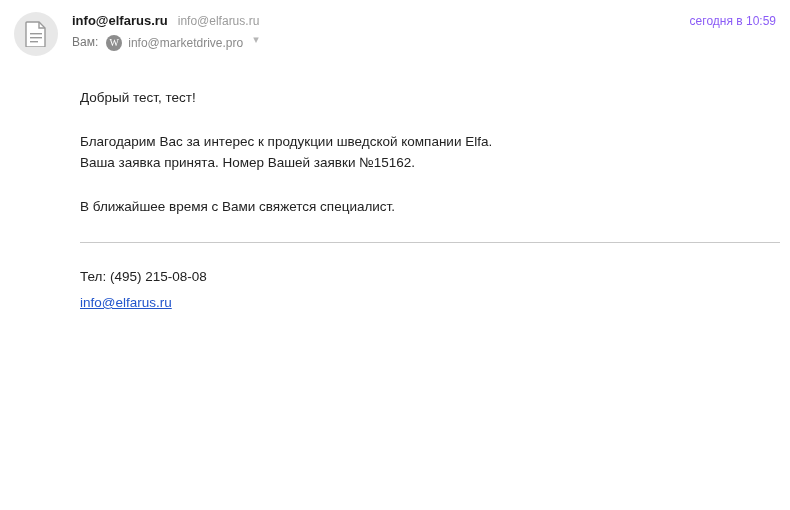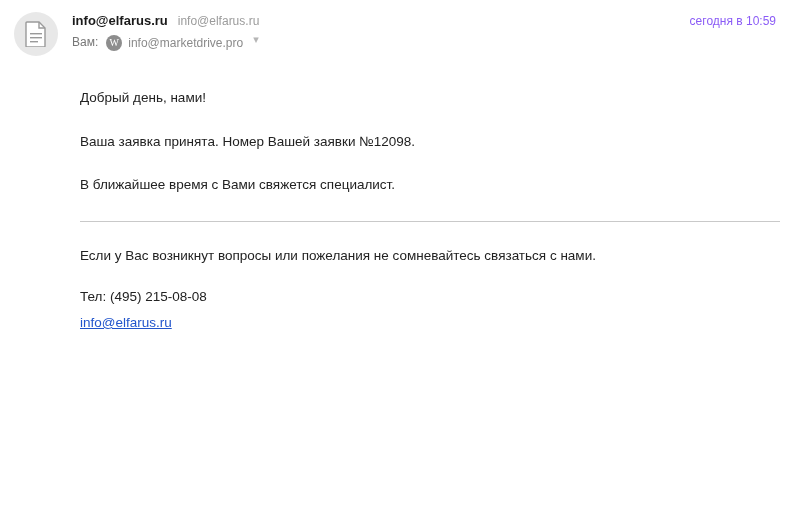--- a/index.html
+++ b/index.html
@@ -173,26 +173,26 @@
           <span class="recipient-email">info@marketdrive.pro</span>
         </span>
         <span class="chevron">▾</span>
       </div>
     </div>
 
     <div class="mail-date">сегодня в 10:59</div>
   </div>
 
   <div class="mail-body">
-    <p class="para gap-lg">Добрый день, нами!</p>
-    <p class="para gap-lg">Ваша заявка принята. Номер Вашей заявки №12098.</p>
+    <p class="para gap-lg">Добрый тест, тест!</p>
+    <p class="para tight">Благодарим Вас за интерес к продукции шведской компании Elfa.</p>
+    <p class="para gap-lg">Ваша заявка принята. Номер Вашей заявки №15162.</p>
     <p class="para">В ближайшее время с Вами свяжется специалист.</p>
 
     <hr class="divider">
 
-    <p class="para gap-md">Если у Вас возникнут вопросы или пожелания не сомневайтесь связаться с нами.</p>
     <p class="para tight">Тел: (495) 215-08-08</p>
     <div class="link-row">
       <a class="link" href="#">info@elfarus.ru</a>
     </div>
   </div>
 
 </div>
 
 </body></html>

